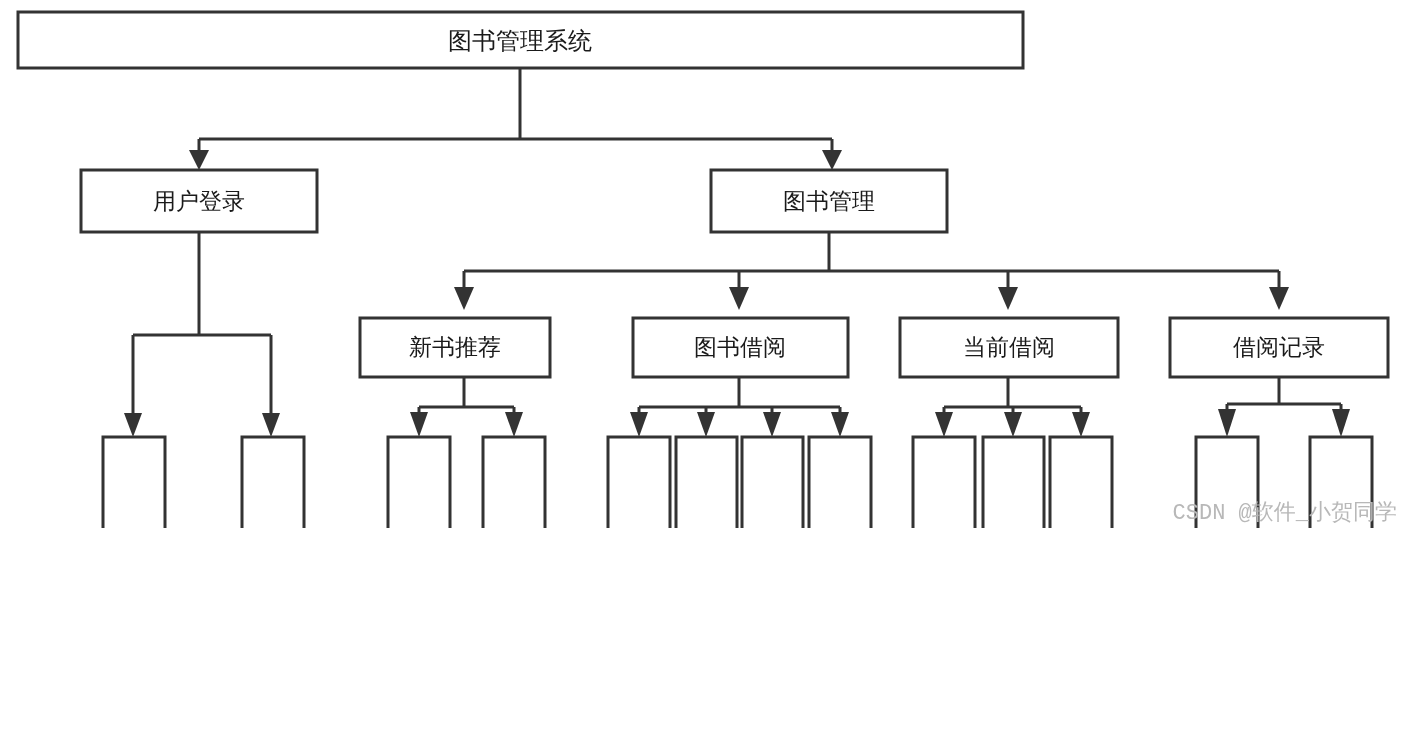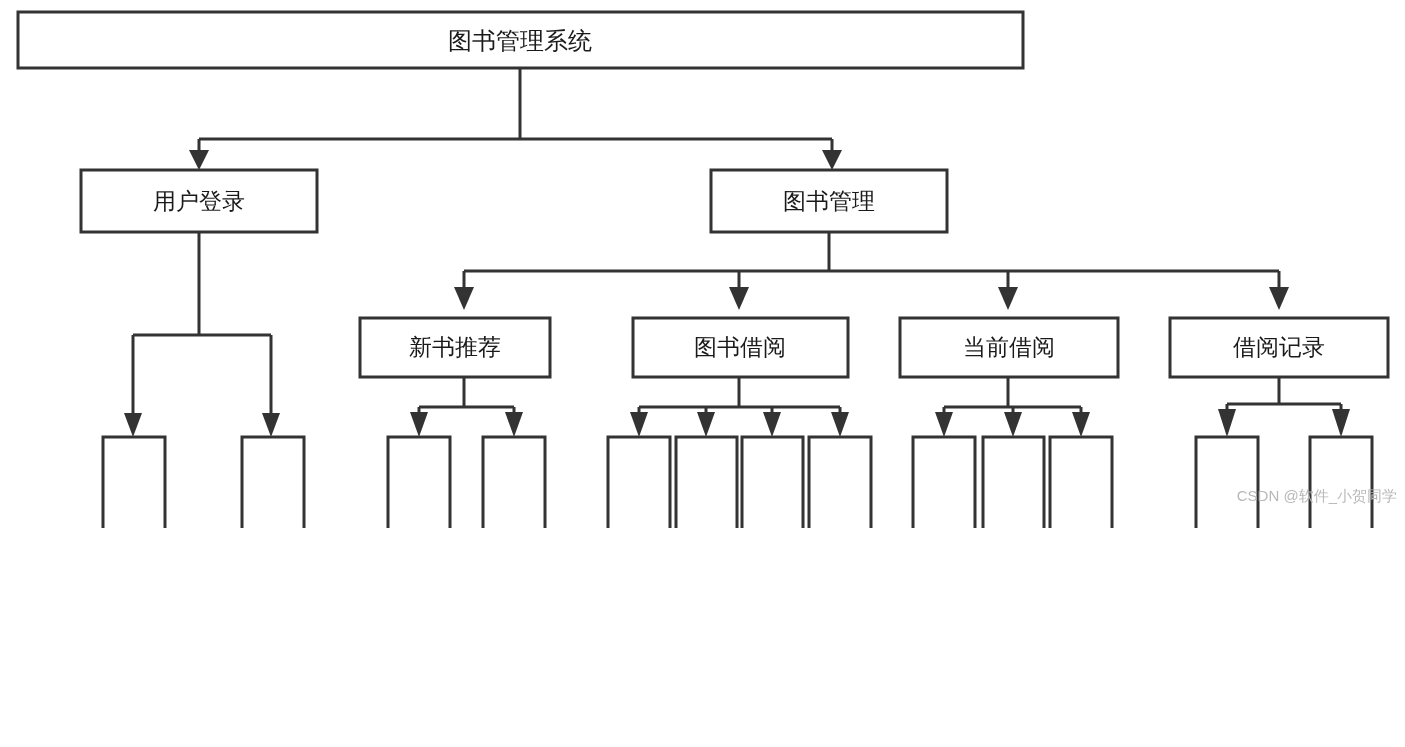--- a/index.html
+++ b/index.html
@@ -65,23 +65,23 @@
     letter-spacing: 2px;
     display: flex;
     align-items: center;
     justify-content: center;
     white-space: nowrap;
     pointer-events: none;
   }
   .watermark {
     position: absolute;
     right: 8px;
-    bottom: 22px;
-    font-family: Liberation Sans, sans-serif;
-    font-size: 15px;
+    bottom: 1px;
+    font-family: Liberation Mono, monospace;
+    font-size: 22px;
     color: #b8b8b8;
     white-space: nowrap;
   }
 </style>
 </head>
 <body>
 
 <div id="diagram-root">
 
   <svg id="tree-svg" viewBox="0 0 1405 747">

